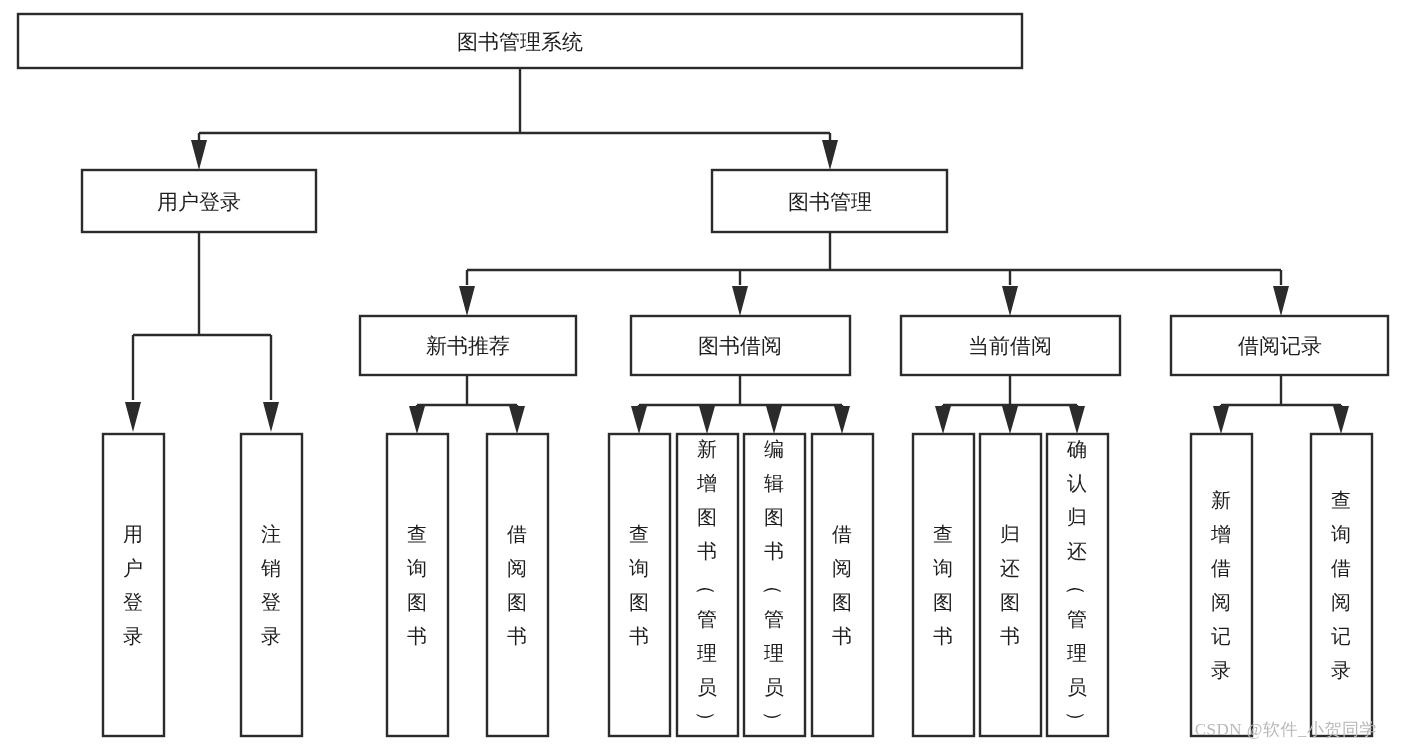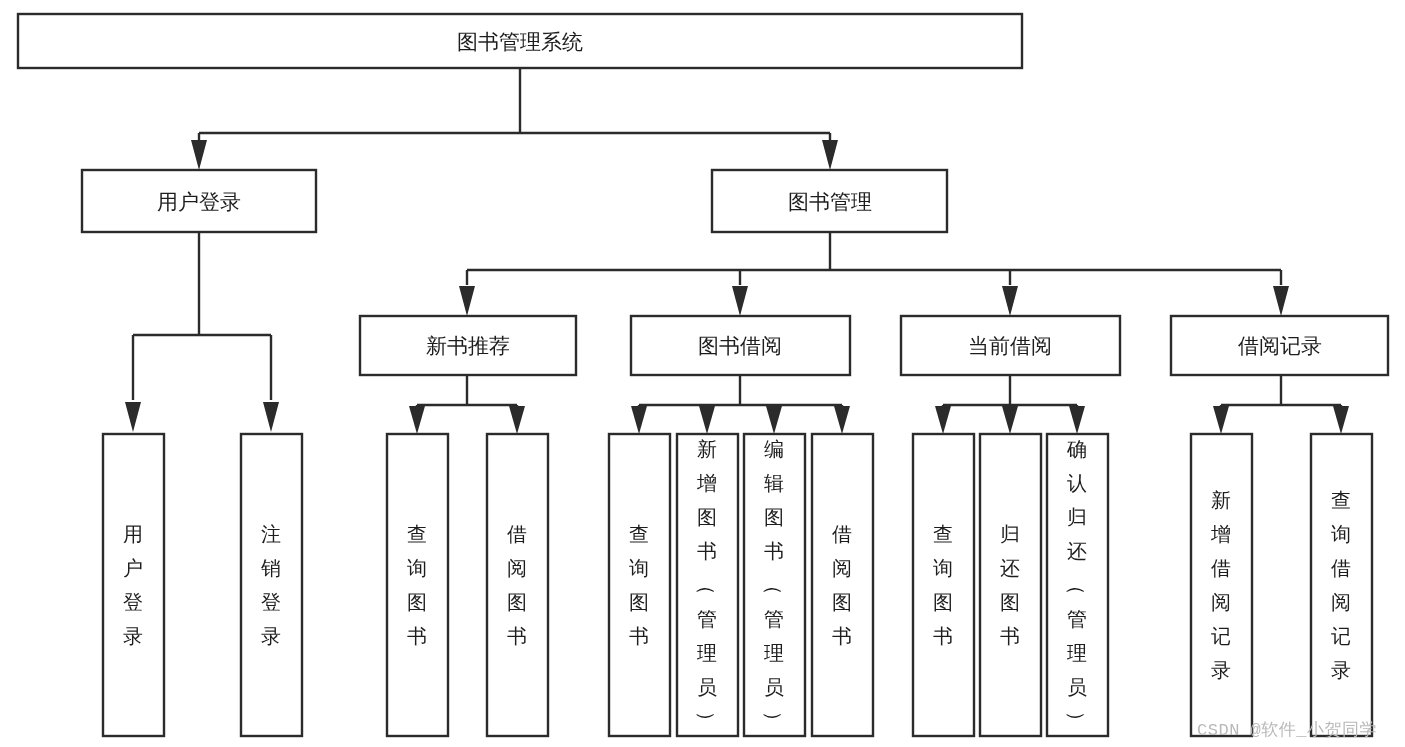--- a/index.html
+++ b/index.html
@@ -54,21 +54,21 @@
   .node-label-v {
     font-family: "DejaVu Sans", "Liberation Sans", sans-serif;
     font-size: 20px;
     fill: #1d1d1d;
     text-anchor: middle;
   }
   .watermark {
     position: absolute;
     right: 8px;
     bottom: 6px;
-    font-family: Liberation Mono, monospace;
+    font-family: Liberation Serif, serif;
     font-size: 17px;
     color: #b9b9b9;
     letter-spacing: 0.5px;
     white-space: nowrap;
     user-select: none;
   }
 </style>
 </head>
 <body>
 

